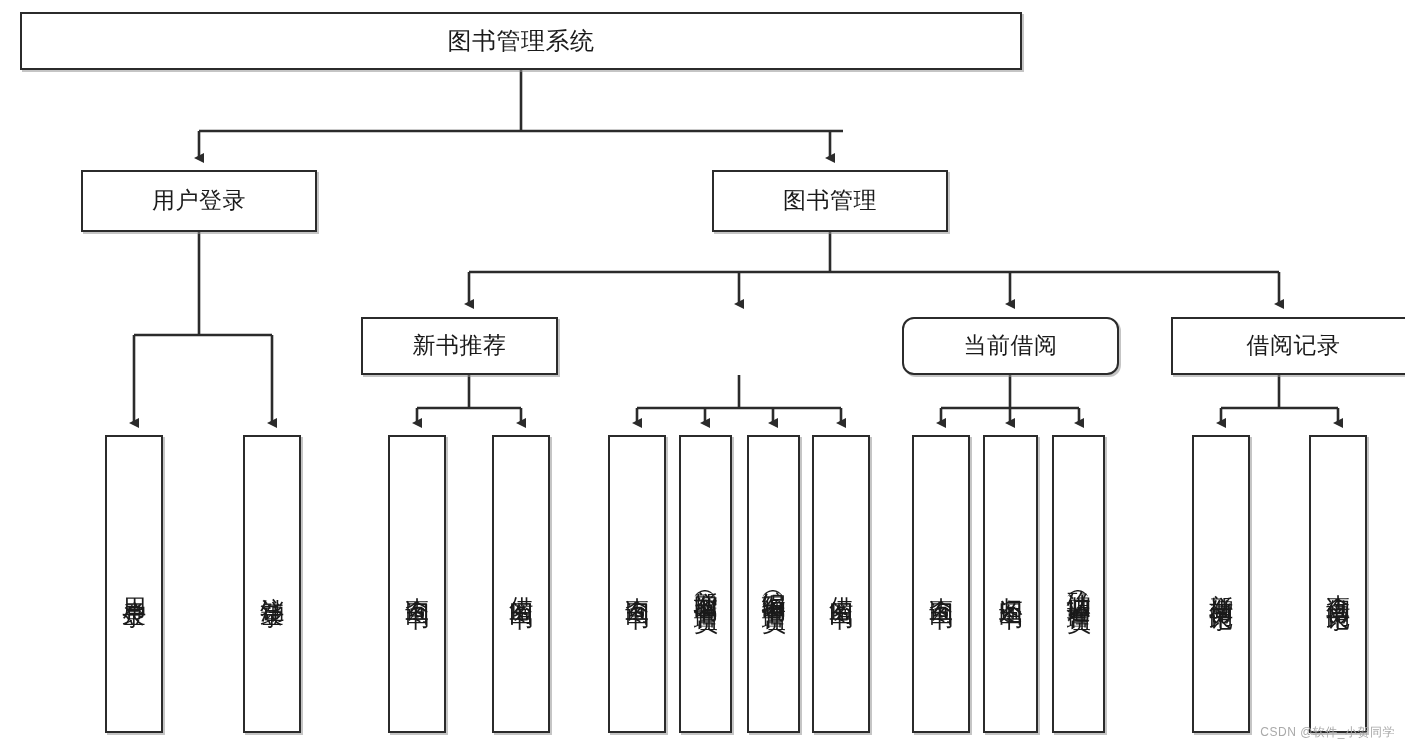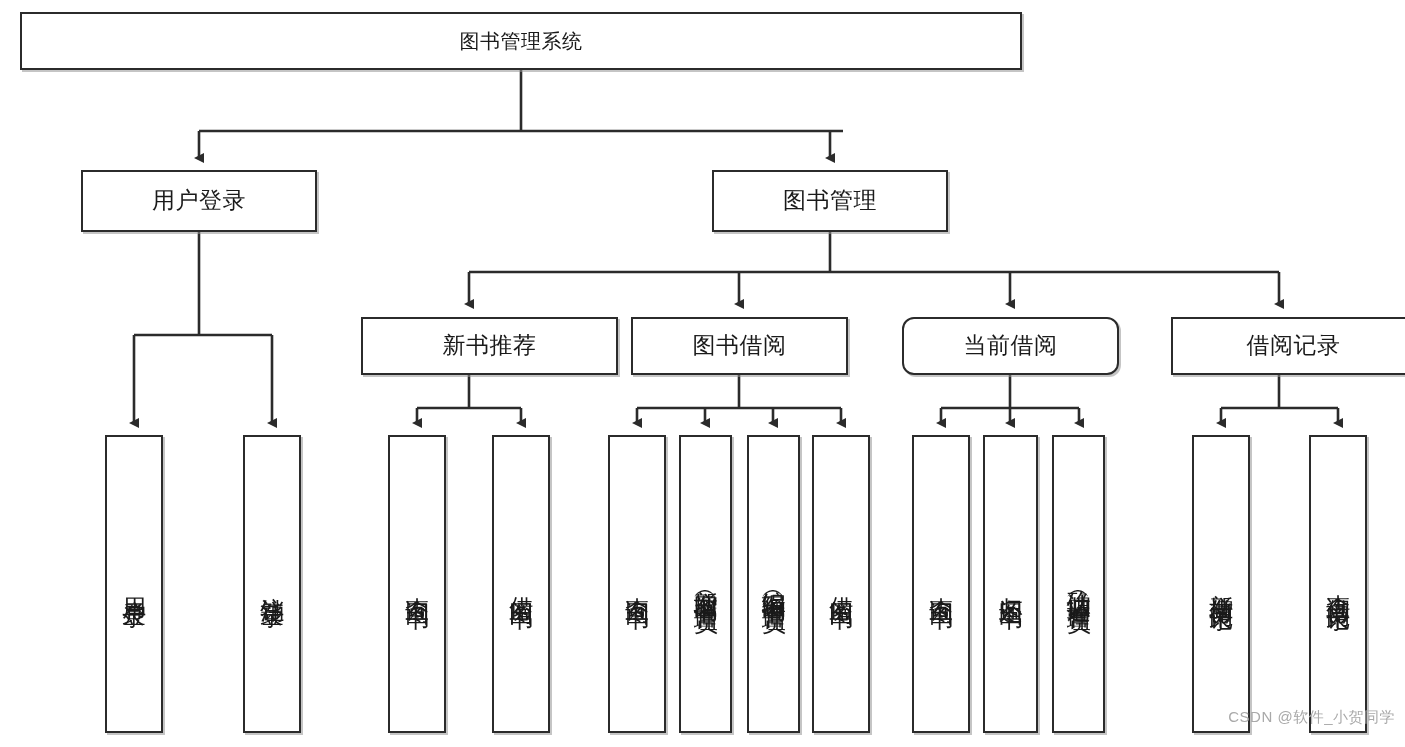--- a/index.html
+++ b/index.html
@@ -41,39 +41,39 @@
     display: block;
     text-align: center;
     white-space: nowrap;
     letter-spacing: 0.5px;
   }
   .node.horiz .label {
     font-size: 23px;
     line-height: 1.1;
   }
   .node.root .label {
-    font-size: 20px;
+    font-size: 24px;
   }
   .node.vert {
     align-items: center;
     justify-content: center;
   }
   .node.vert .label {
     writing-mode: vertical-rl;
     text-orientation: upright;
     font-size: 24px;
     line-height: 1.18;
     letter-spacing: 3px;
     white-space: nowrap;
   }
   .watermark {
     position: absolute;
     right: 10px;
-    bottom: 20px;
-    font-size: 15px;
+    bottom: 6px;
+    font-size: 12px;
     color: #a9a9a9;
     white-space: nowrap;
     z-index: 3;
     letter-spacing: 0.5px;
   }
 </style>
 </head>
 <body>
 
 <div id="canvas">
@@ -132,25 +132,22 @@
     <span class="label">图书管理系统</span>
   </div>
 
   <div class="node horiz" style="left:81px; top:170px; width:236px; height:62px;">
     <span class="label">用户登录</span>
   </div>
   <div class="node horiz" style="left:712px; top:170px; width:236px; height:62px;">
     <span class="label">图书管理</span>
   </div>
 
-  <div class="node horiz" style="left:361px; top:317px; width:257px; height:58px;">
+  <div class="node horiz" style="left:361px; top:317px; width:197px; height:58px;">
     <span class="label">新书推荐</span>
-  </div>
-  <div class="node horiz" style="left:631px; top:317px; width:217px; height:58px;">
-    <span class="label">图书借阅</span>
   </div>
   <div class="node horiz" style="left:902px; top:317px; width:217px; height:58px;border-radius:12px;">
     <span class="label">当前借阅</span>
   </div>
   <div class="node horiz" style="left:1171px; top:317px; width:245px; height:58px;">
     <span class="label">借阅记录</span>
   </div>
 
   <div class="node vert" style="left:105px; top:435px; width:58px; height:298px;">
     <span class="label">用户登录</span>

